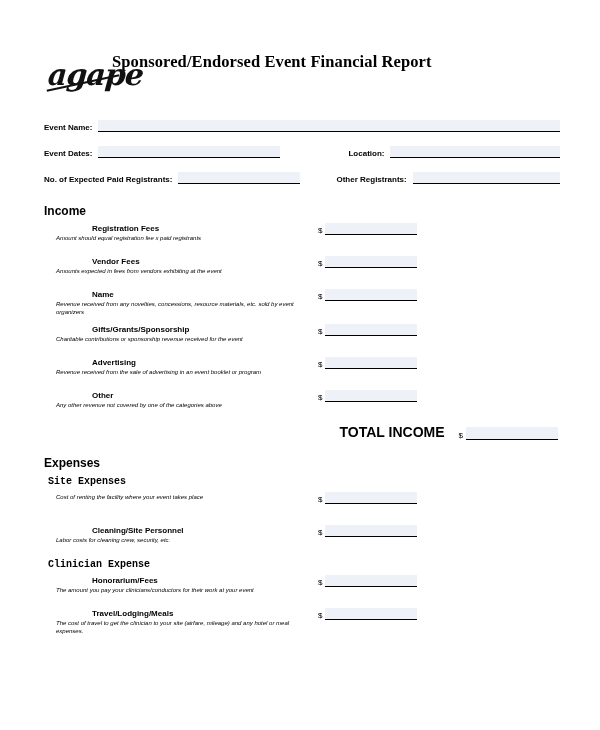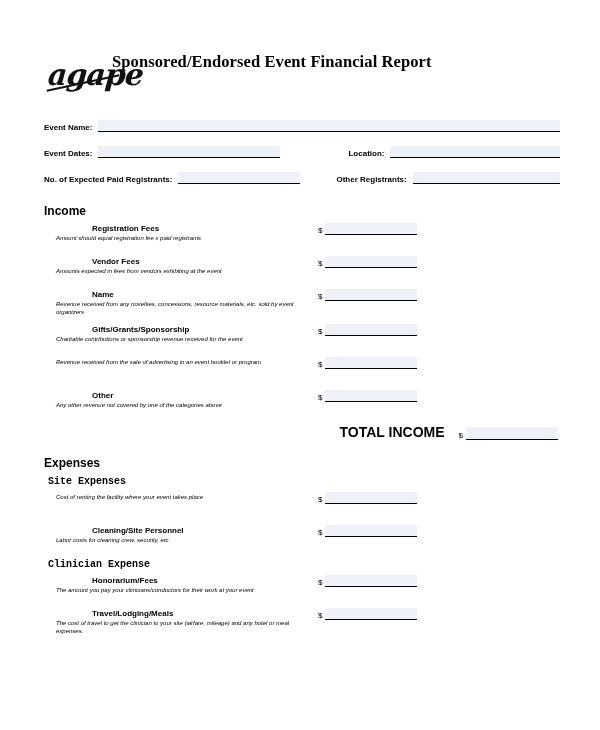--- a/index.html
+++ b/index.html
@@ -250,20 +250,21 @@
     <div class="item">
       <div class="item-name">Gifts/Grants/Sponsorship</div>
       <div class="item-desc">Charitable contributions or sponsorship revenue received for the event</div>
       <div class="amount">
         <span class="dollar">$</span>
         <span class="field-line" title=""></span>
       </div>
     </div>
 
     <div class="item">
+      <div class="item-name">Advertising</div>
       <div class="item-desc">Revenue received from the sale of advertising in an event booklet or program</div>
       <div class="amount">
         <span class="dollar">$</span>
         <span class="field-line" title=""></span>
       </div>
     </div>
 
     <div class="item">
       <div class="item-name">Other</div>
       <div class="item-desc">Any other revenue not covered by one of the categories above</div>

